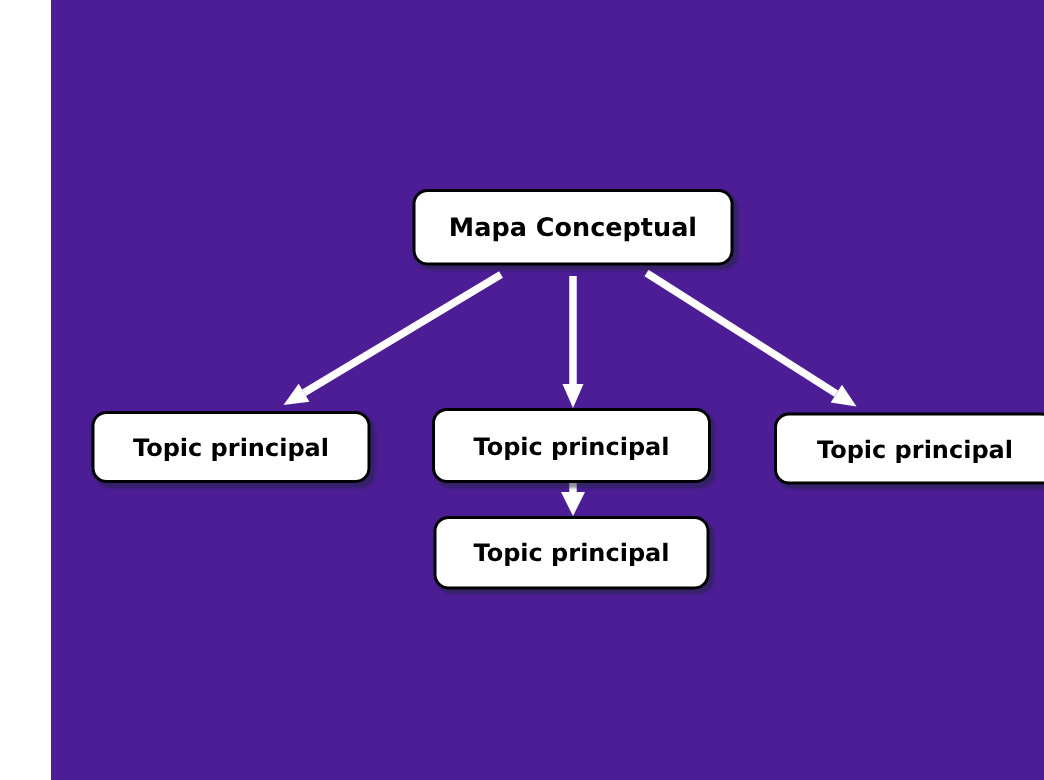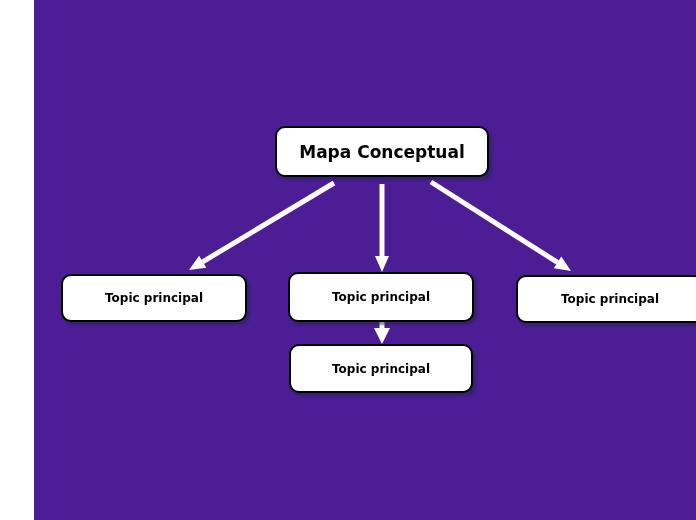--- a/index.html
+++ b/index.html
@@ -28,21 +28,21 @@
     box-sizing: border-box;
     background: #FFFFFF;
     border: 2.5px solid #000000;
     border-radius: 10px;
     box-shadow: 2.5px 3px 2px rgba(30, 40, 60, 0.5);
     display: flex;
     align-items: center;
     justify-content: center;
     color: #000000;
     font-weight: bold;
-    font-size: 12px;
+    font-size: 16px;
     cursor: pointer;
     white-space: nowrap;
   }
   .node-root {
     left: 241px;
     top: 126px;
     width: 214px;
     height: 51px;
     font-size: 17px;
   }

